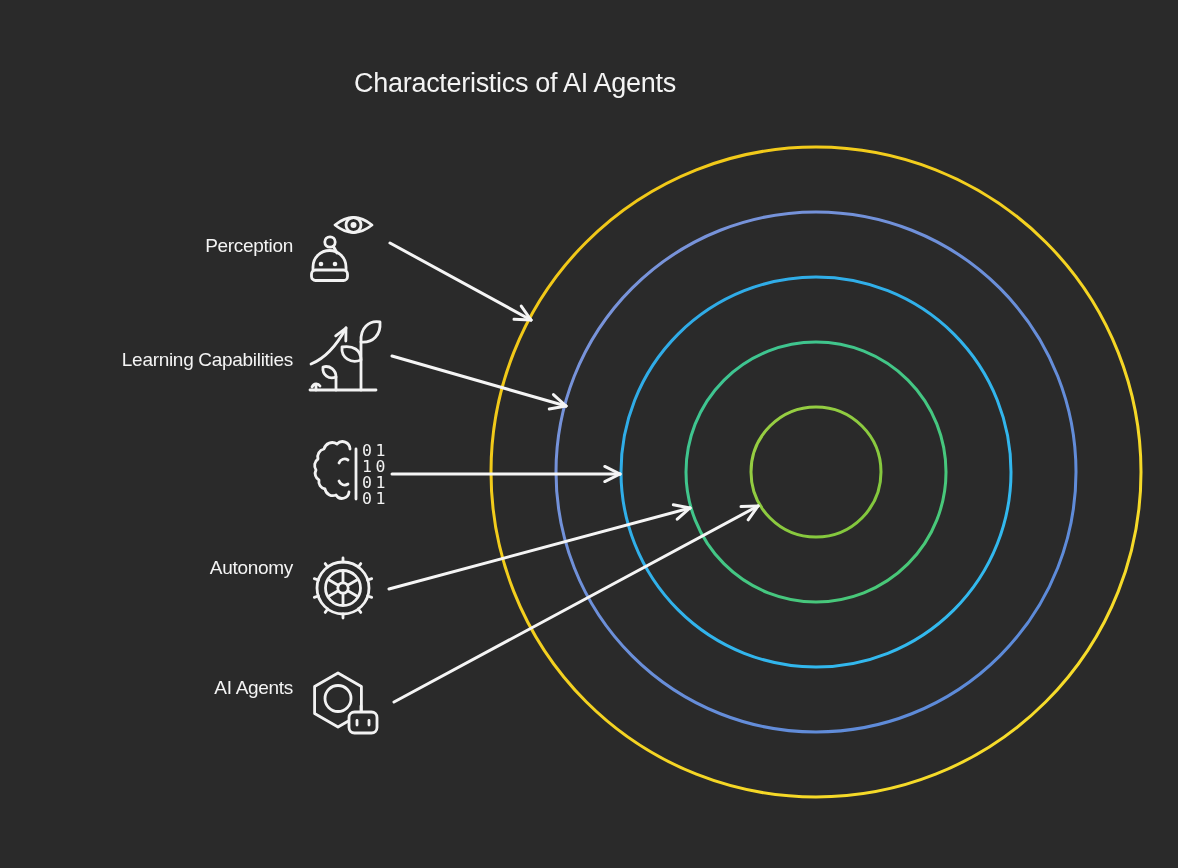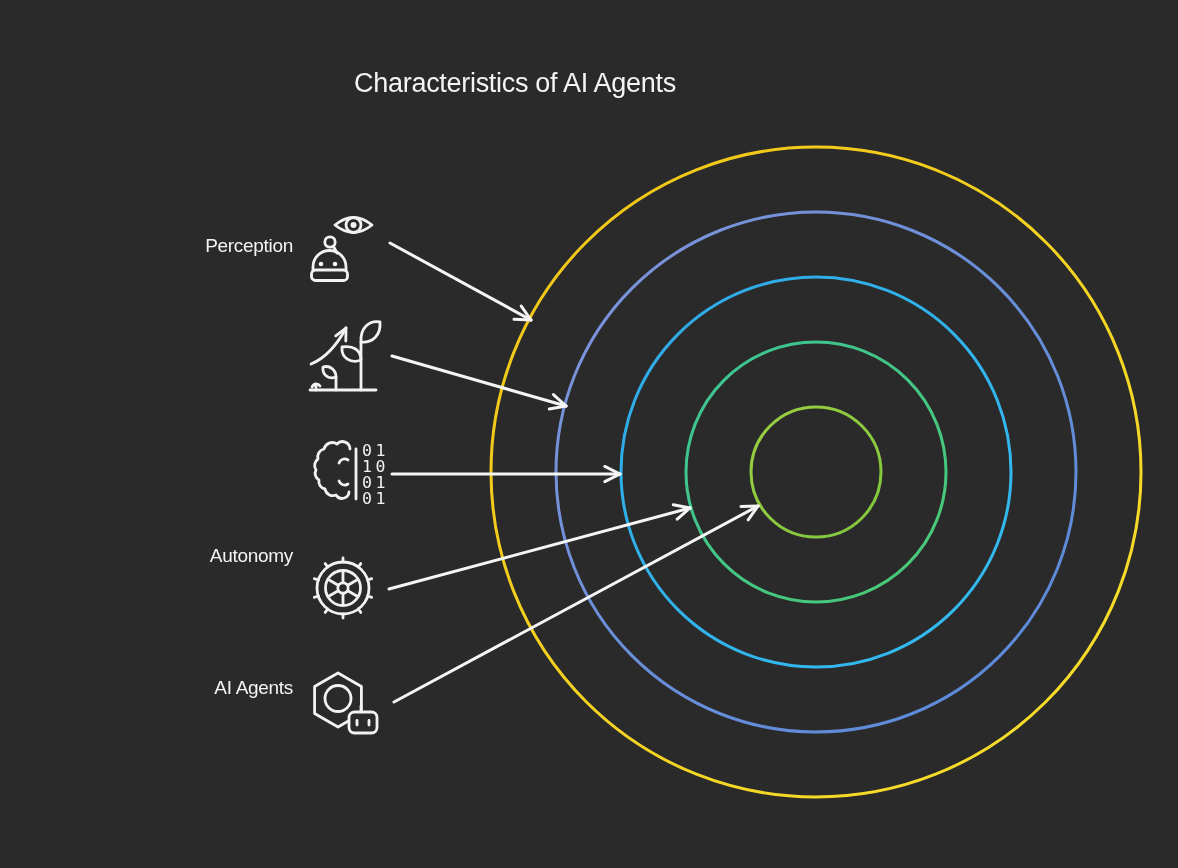--- a/index.html
+++ b/index.html
@@ -98,20 +98,21 @@
     <circle cx="47.5" cy="22" r="7.5"></circle>
     <circle class="fill" cx="47.5" cy="22" r="3"></circle>
     <circle cx="24" cy="39" r="5.2"></circle>
     <line x1="27.5" y1="43.5" x2="31" y2="50"></line>
     <path d="M7,67 v-3 a16.5,16.5 0 0 1 33,0 v3"></path>
     <rect x="5.5" y="67" width="36" height="10.5" rx="4"></rect>
     <circle class="fill" cx="15" cy="61" r="2.3"></circle>
     <circle class="fill" cx="29" cy="61" r="2.3"></circle>
   </svg>
 
+  <div class="label" style="top:344px">Learning Capabilities</div>
   <svg class="icon" style="left:303px;top:312px" width="90" height="86" viewBox="0 0 90 86">
     <line x1="7" y1="78" x2="73" y2="78"></line>
     <line x1="58" y1="78" x2="58" y2="30"></line>
     <path d="M58,30 C57,16 66,8 77,10 C78,23 70,31 58,30 Z"></path>
     <path d="M58,48 C48,52 38,46 39,35 C50,33 58,38 58,48 Z"></path>
     <line x1="33" y1="78" x2="33" y2="65"></line>
     <path d="M33,65 C26,68 19,63 20,55 C27,53 33,58 33,65 Z"></path>
     <path d="M9,75 c2,-4 6,-4 8,-1 M13,78 v-4"></path>
     <path d="M8,52 Q28,44 43,16"></path>
     <path d="M43,16 L32.7,23.8 M43,16 L42.8,29"></path>
@@ -121,21 +122,21 @@
     <path d="M40,13 a7.5,7.5 0 0 0 -13,-5 a8.5,8.5 0 0 0 -13,5 a8,8 0 0 0 -6,10 a8,8 0 0 0 -2,11 a7.5,7.5 0 0 0 3,10 a7.5,7.5 0 0 0 6,9 a8,8 0 0 0 11,6 a7,7 0 0 0 13,-3"></path>
     <path d="M38,24 a6,6 0 0 0 -9,3"></path>
     <path d="M29,45 a6,6 0 0 0 9,3"></path>
     <line x1="46" y1="13" x2="46" y2="63"></line>
     <text x="52" y="20" letter-spacing="3.5">01</text>
     <text x="52" y="36" letter-spacing="3.5">10</text>
     <text x="52" y="52" letter-spacing="3.5">01</text>
     <text x="52" y="68" letter-spacing="3.5">01</text>
   </svg>
 
-  <div class="label" style="top:540px">Autonomy</div>
+  <div class="label" style="top:552px">Autonomy</div>
   <svg class="icon" style="left:308px;top:553px" width="70" height="70" viewBox="0 0 70 70">
     <g stroke-width="5.5">
       <line x1="35" y1="9" x2="35" y2="5"></line>
       <line x1="19.7" y1="14" x2="17.2" y2="10.6"></line>
       <line x1="10.3" y1="27" x2="6.3" y2="25.7"></line>
       <line x1="10.3" y1="43" x2="6.3" y2="44.3"></line>
       <line x1="19.7" y1="56" x2="17.2" y2="59.4"></line>
       <line x1="35" y1="61" x2="35" y2="65"></line>
       <line x1="50.3" y1="56" x2="52.8" y2="59.4"></line>
       <line x1="59.7" y1="43" x2="63.7" y2="44.3"></line>

